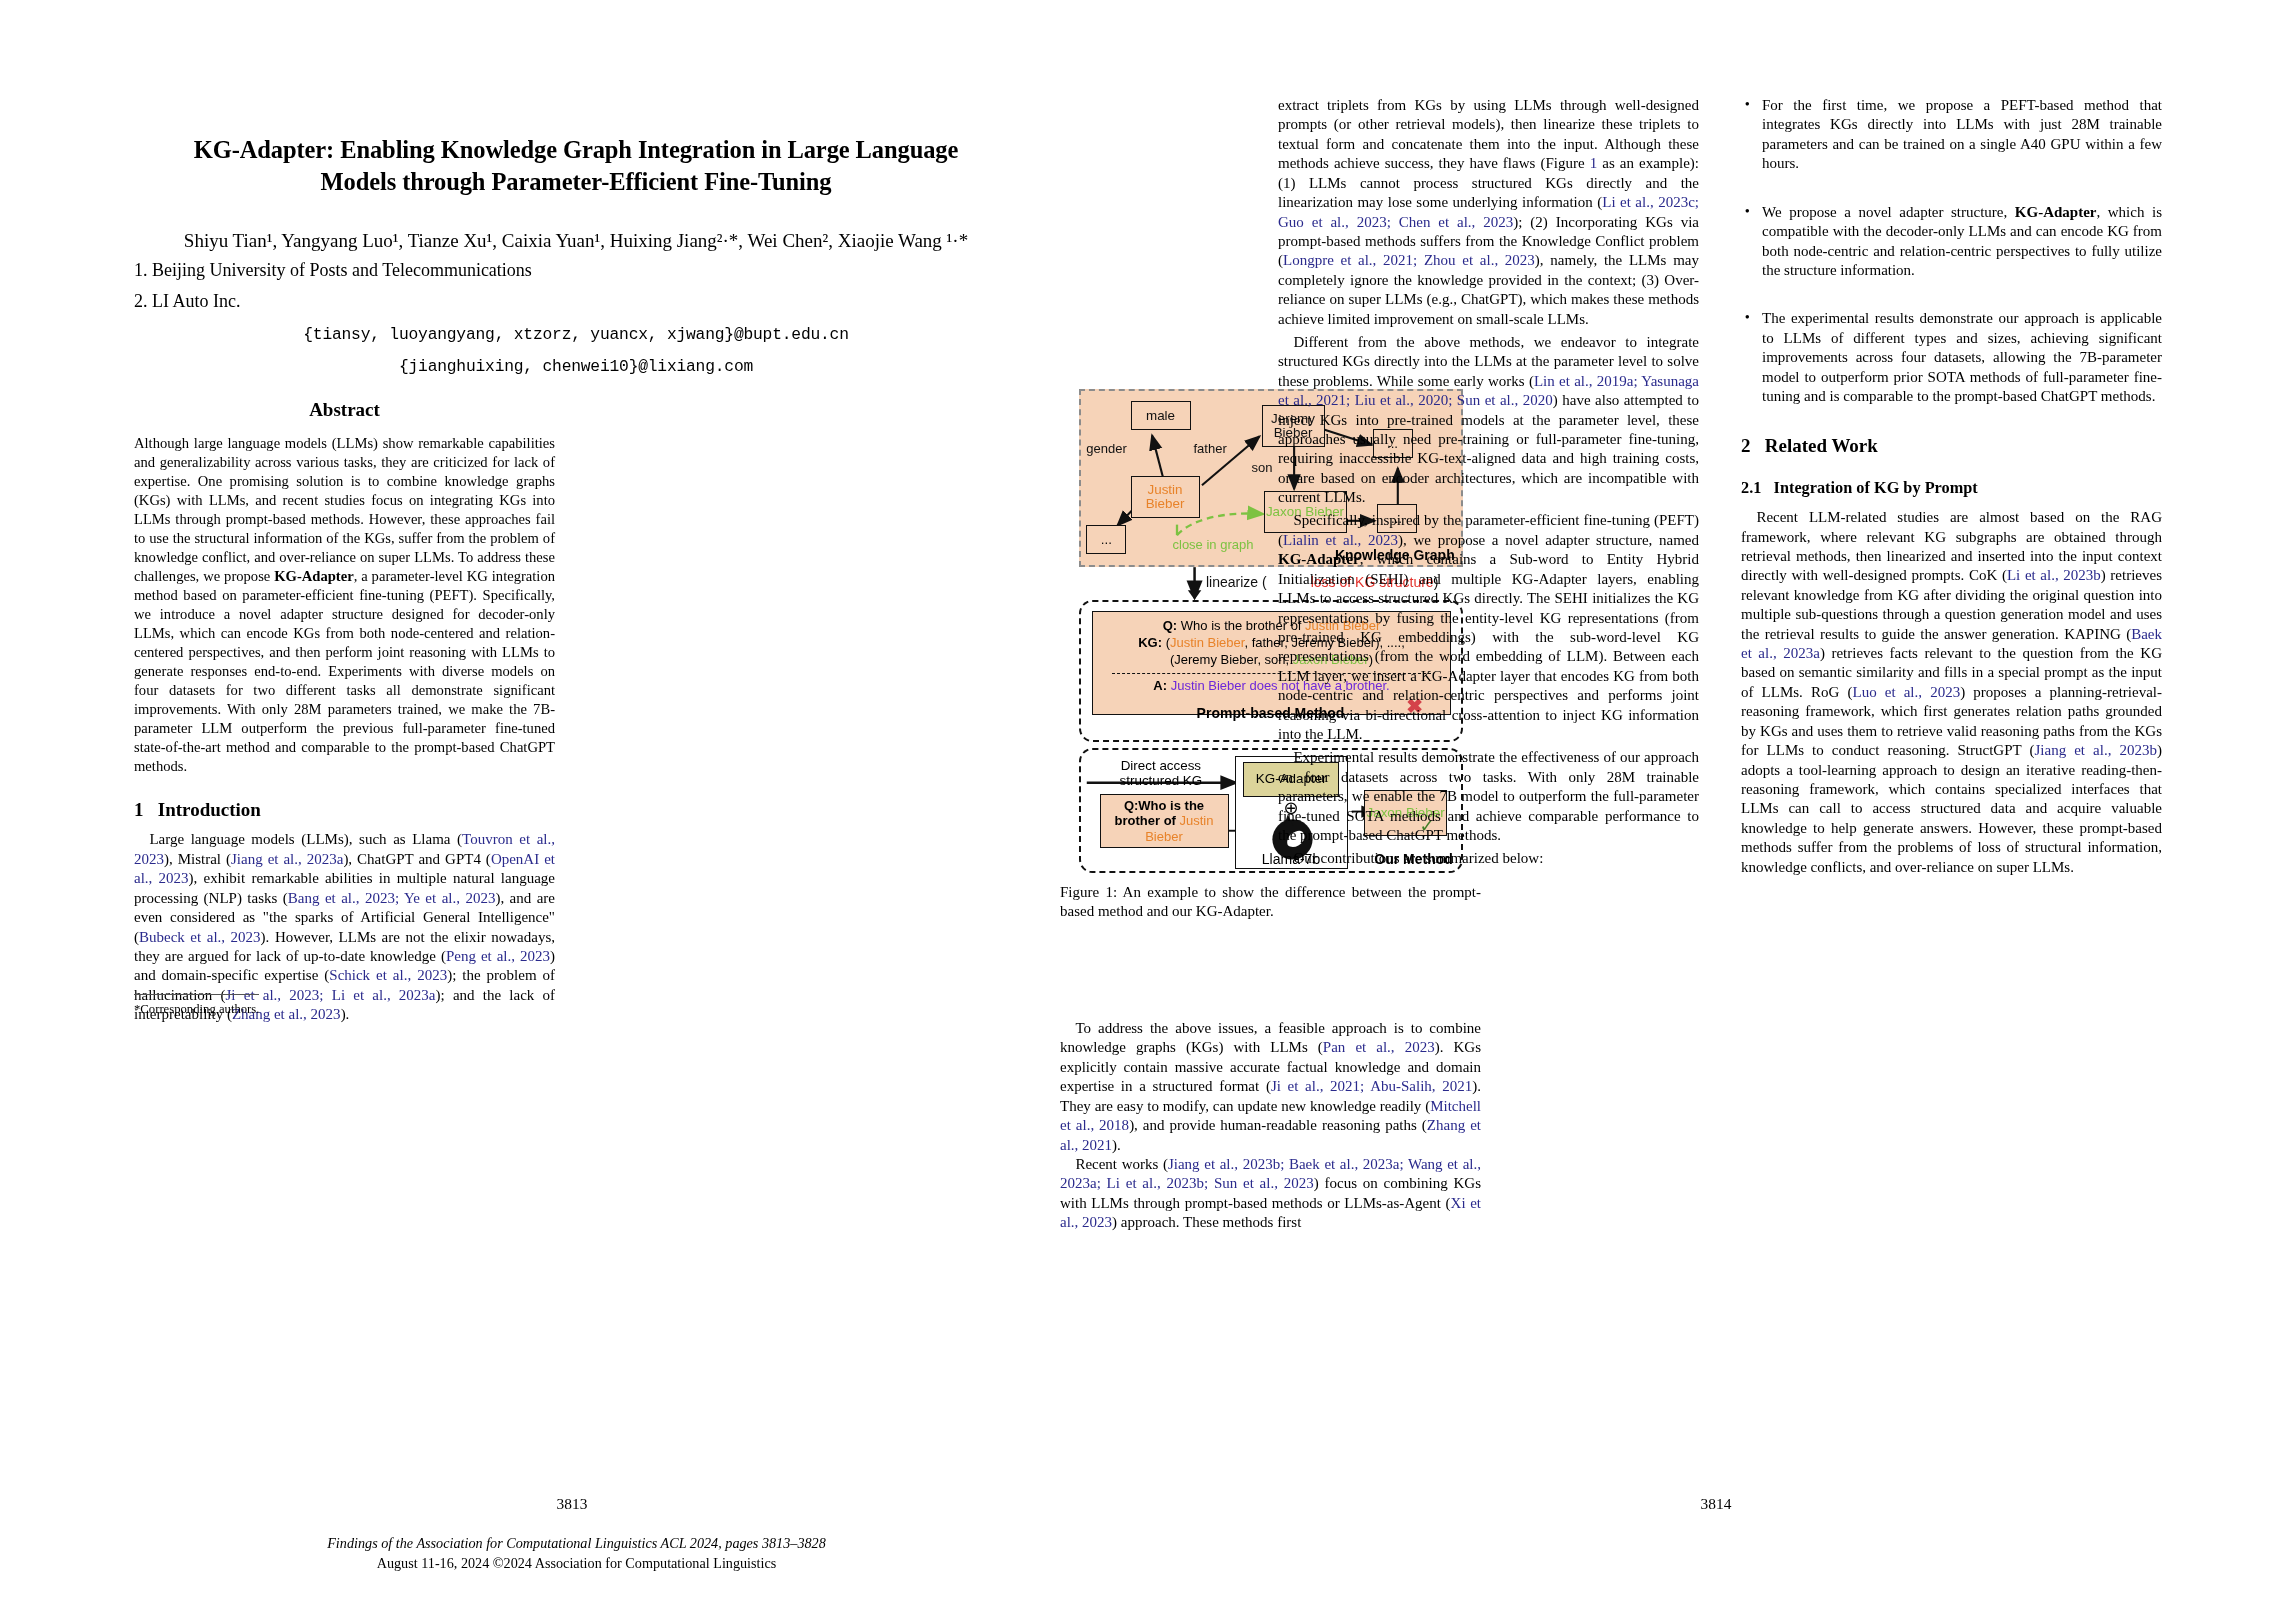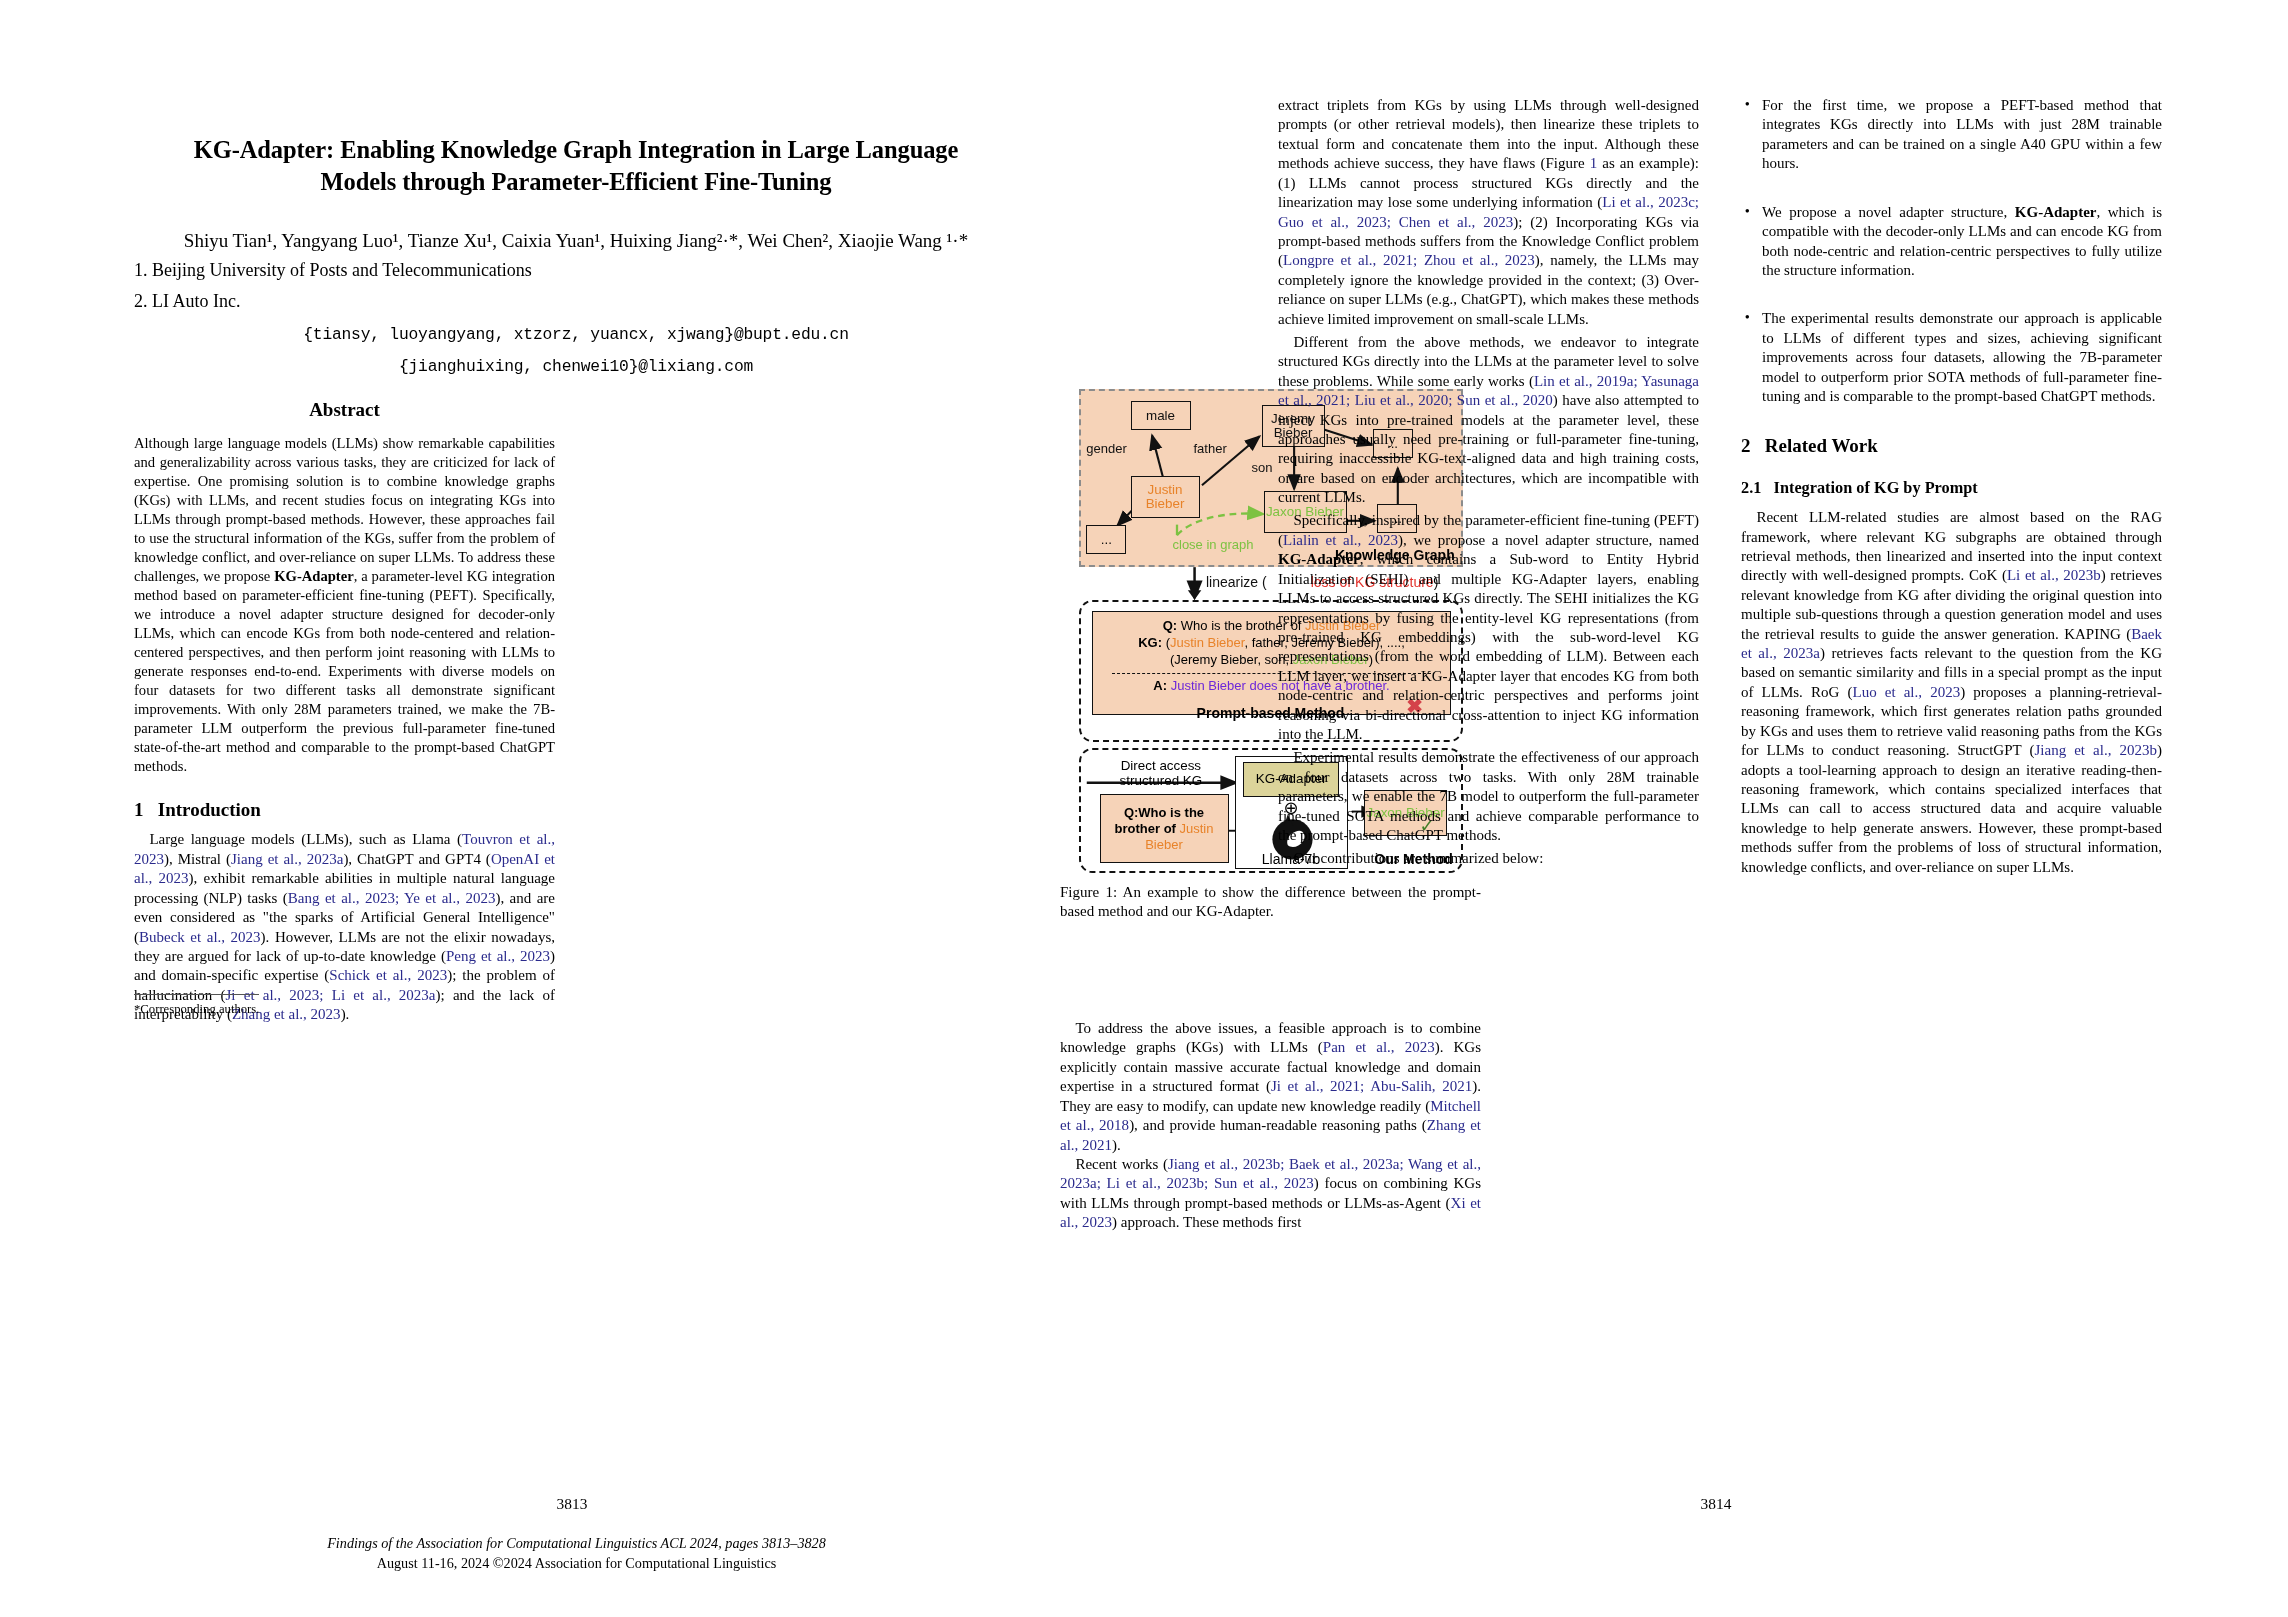--- a/index.html
+++ b/index.html
@@ -139,21 +139,21 @@
   .kgadapter {
     position:absolute; left:7.7px; top:4.8px; width:96px; height:35px;
     background:#dcd49a; border:1.9px solid #111;
     display:flex; align-items:center; justify-content:center; text-align:center;
     font-size:13.4px; line-height:1.02;
   }
   .llmlabel {
     position:absolute; width:100%; bottom:1px; text-align:center; font-size:14px;
   }
   .qbox {
-    position:absolute; left:19px; top:44px; width:129px; height:69px;
+    position:absolute; left:19px; top:44px; width:129px; height:54px;
     background:#f6d3b8; border:1.9px solid #111;
     font-size:13px; line-height:1.20; text-align:center;
     display:flex; align-items:center; justify-content:center; padding:1.9px;
   }
   .ansbox {
     position:absolute; right:13.4px; top:40px; width:83px; height:46px;
     background:#f6d3b8; border:1.9px solid #111;
     display:flex; align-items:center; justify-content:center;
     font-size:13.4px; line-height:1.05; text-align:center; color:#7dc242;
   }

